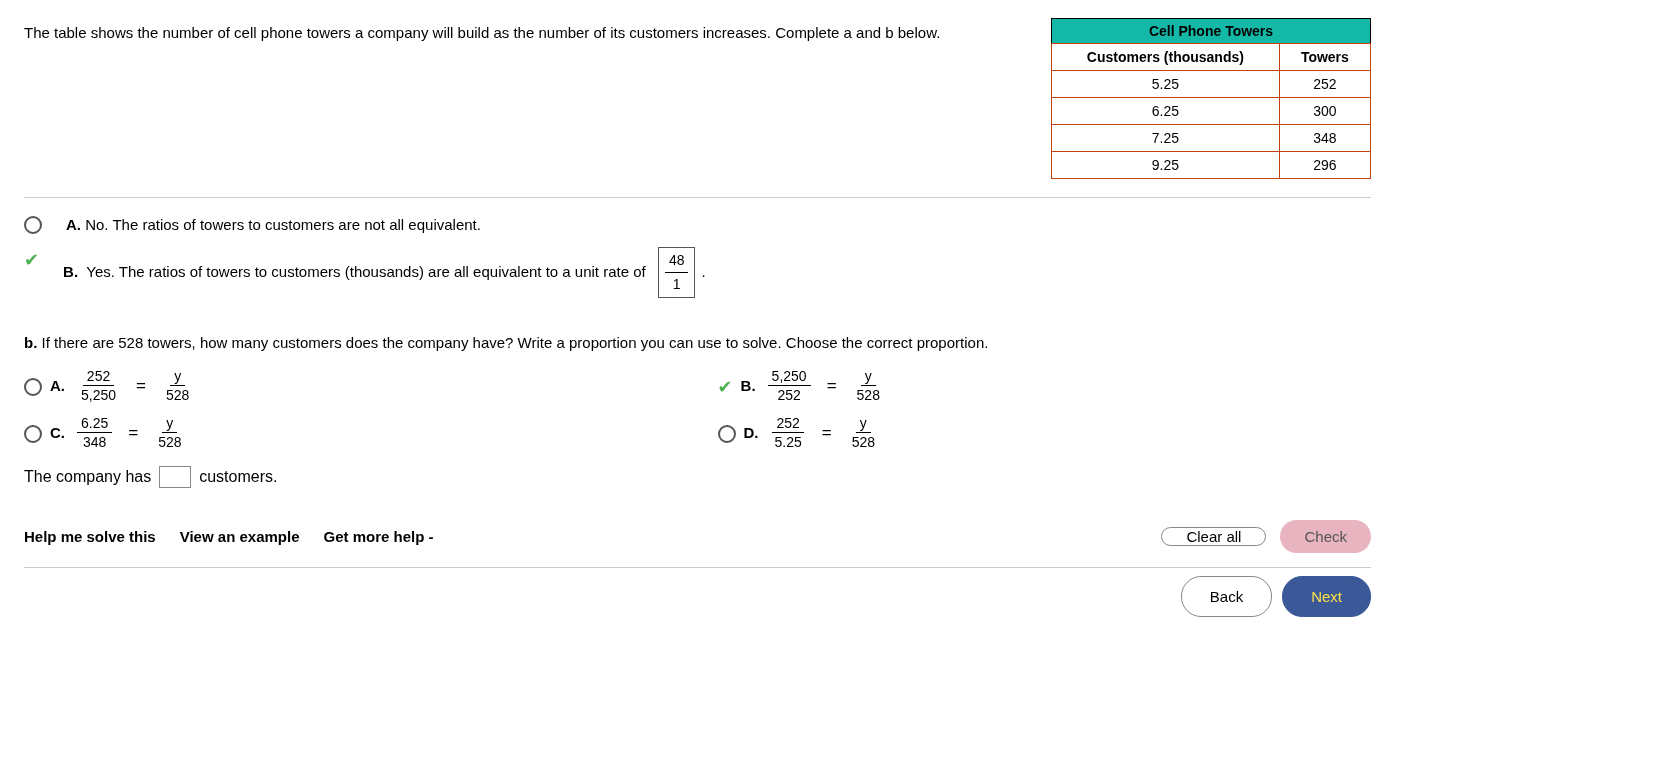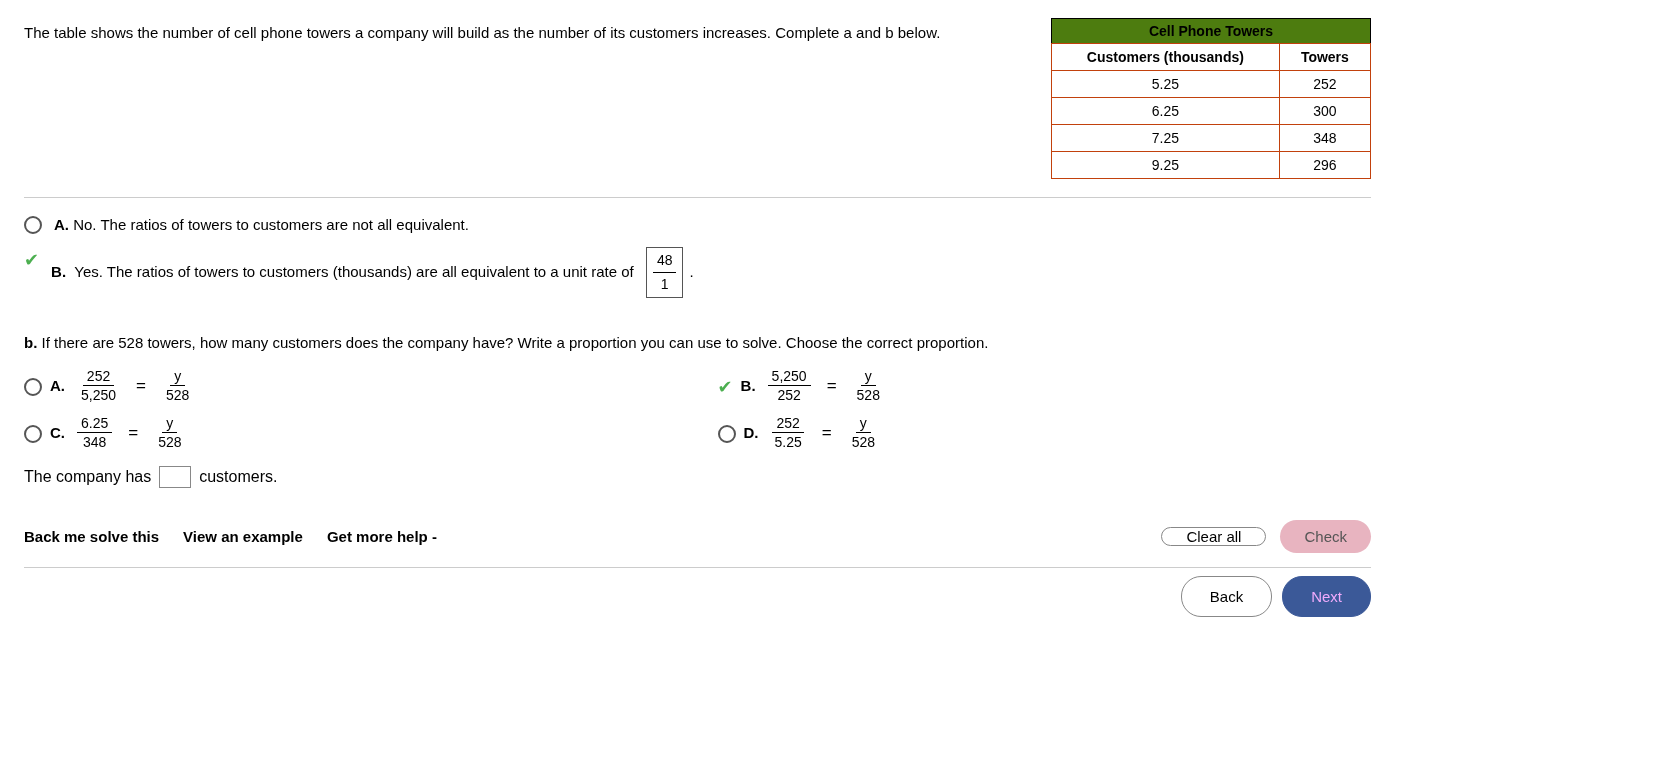--- a/index.html
+++ b/index.html
@@ -60,38 +60,38 @@
       font-weight: bold;
     }
 
     .table-title {
       text-align: center;
       font-weight: bold;
       font-size: 14px;
       border: 1px solid #000;
       border-bottom: none;
       padding: 4px;
-      background: #4d7c0f;
+      background: #14b8a6;
     }
 
     .divider {
       width: 100%;
       height: 1px;
       background: #ccc;
       margin: 18px 0 16px 0;
     }
 
     .part-a-section {
       margin-bottom: 14px;
     }
 
     .radio-option {
       display: flex;
       align-items: flex-start;
-      gap: 12px;
+      gap: 24px;
       margin-bottom: 10px;
     }
 
     .radio-circle {
       width: 18px;
       height: 18px;
       border-radius: 50%;
       border: 2px solid #555;
       display: flex;
       align-items: center;
@@ -264,21 +264,21 @@
       border-radius: 20px;
       padding: 11px 28px;
       font-size: 15px;
       background: #fff;
       cursor: pointer;
       color: #000;
     }
 
     .nav-btn.next {
       background: #3b5998;
-      color: #f0abfc;
+      color: #fde047;
       border-color: #3b5998;
     }
 
     .equals {
       font-size: 17px;
       margin: 0 4px;
     }
 
     .option-b-text {
       display: flex;
@@ -417,21 +417,21 @@
 
     <div class="company-has-line">
       <span>The company has</span>
       <span class="answer-box"></span>
       <span>customers.</span>
     </div>
   </div>
 
   <div class="bottom-bar">
     <div class="help-links">
-      <span class="help-link">Back me solve this</span>
+      <span class="help-link">Help me solve this</span>
       <span class="help-link">View an example</span>
       <span class="help-link">Get more help -</span>
     </div>
     <div class="bottom-right">
       <button class="clear-all-btn">Clear all</button>
       <button class="check-btn">Check</button>
     </div>
   </div>
 
   <div class="nav-bar">

